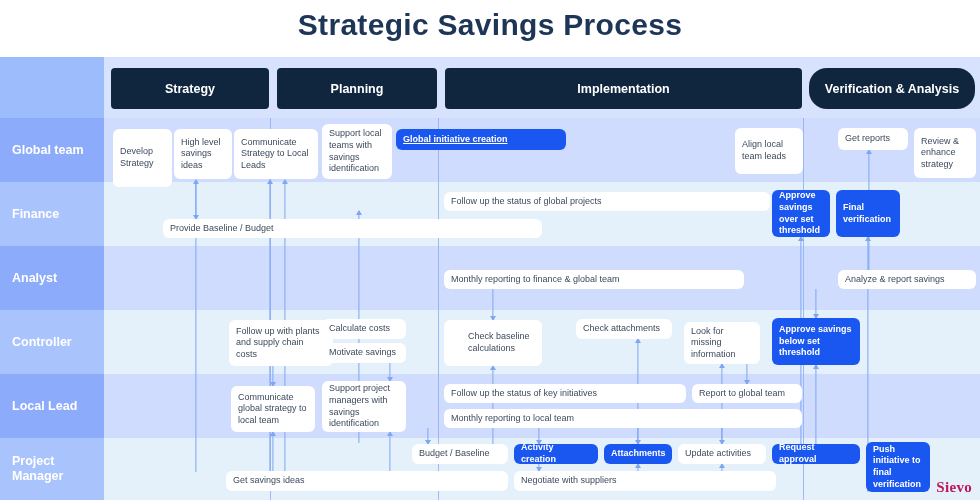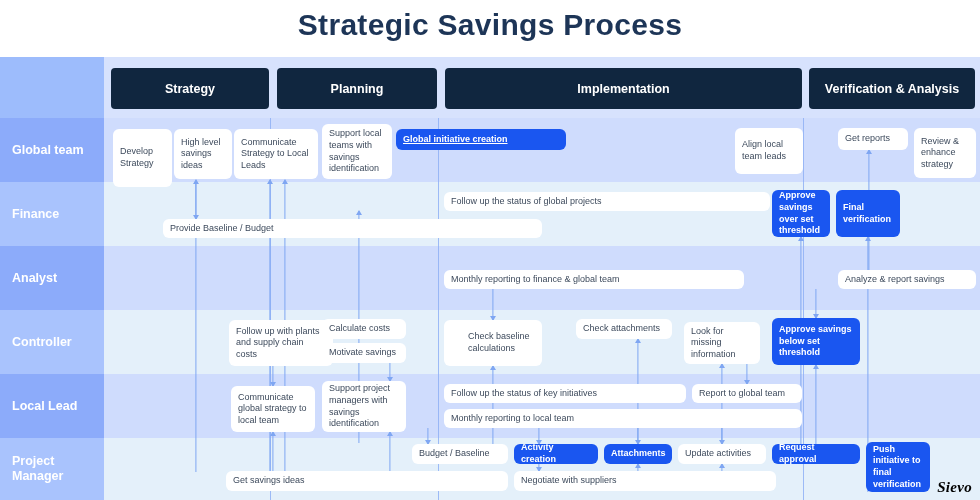--- a/index.html
+++ b/index.html
@@ -81,22 +81,22 @@
     border-left: 3.5px solid transparent; border-right: 3.5px solid transparent;
     transform: translateX(-50%);
   }
   .arrow.up .head { top: -1px; border-bottom: 5px solid #7fa6f2; }
   .arrow.down .head { bottom: -1px; border-top: 5px solid #7fa6f2; }
 
   
   .logo {
     position: absolute; right: 8px; bottom: 4px;
     font-family: "Liberation Serif", serif;
-    font-style: italic; font-weight: bold; font-size: 15px;
-    color: #000000; letter-spacing: .3px;
+    font-weight: bold; font-size: 15px;
+    color: #be185d; letter-spacing: .3px;
   }
 </style>
 </head>
 <body>
 
 <div id="canvas">
 
   <div class="title">Strategic Savings Process</div>
 
   <div id="lane-bgs">
@@ -132,21 +132,21 @@
     </div>
   <div id="dividers">
       <div class="divider" style="left: 270px; top: 118px; height: 382px;"></div>
       <div class="divider" style="left: 438px; top: 118px; height: 382px;"></div>
       <div class="divider" style="left: 803px; top: 118px; height: 382px;"></div>
     </div>
   <div id="phases">
       <div class="phase" style="left: 111px; width: 158px;">Strategy</div>
       <div class="phase" style="left: 277px; width: 160px;">Planning</div>
       <div class="phase" style="left: 445px; width: 357px;">Implementation</div>
-      <div class="phase" style="left: 809px; width: 166px;">Verification &amp; Analysis</div>
+      <div class="phase" style="left: 809px; width: 166px; border-radius: 18px;">Verification &amp; Analysis</div>
     </div>
   <div id="connectors">
       <div class="arrow up" style="left: 196px; top: 180px; width: 9px; height: 292px; margin-left: -4.5px;">
         <div class="shaft"></div>
         <div class="head"></div>
       </div>
       <div class="arrow up" style="left: 270px; top: 180px; width: 9px; height: 292px; margin-left: -4.5px;">
         <div class="shaft"></div>
         <div class="head"></div>
       </div>

